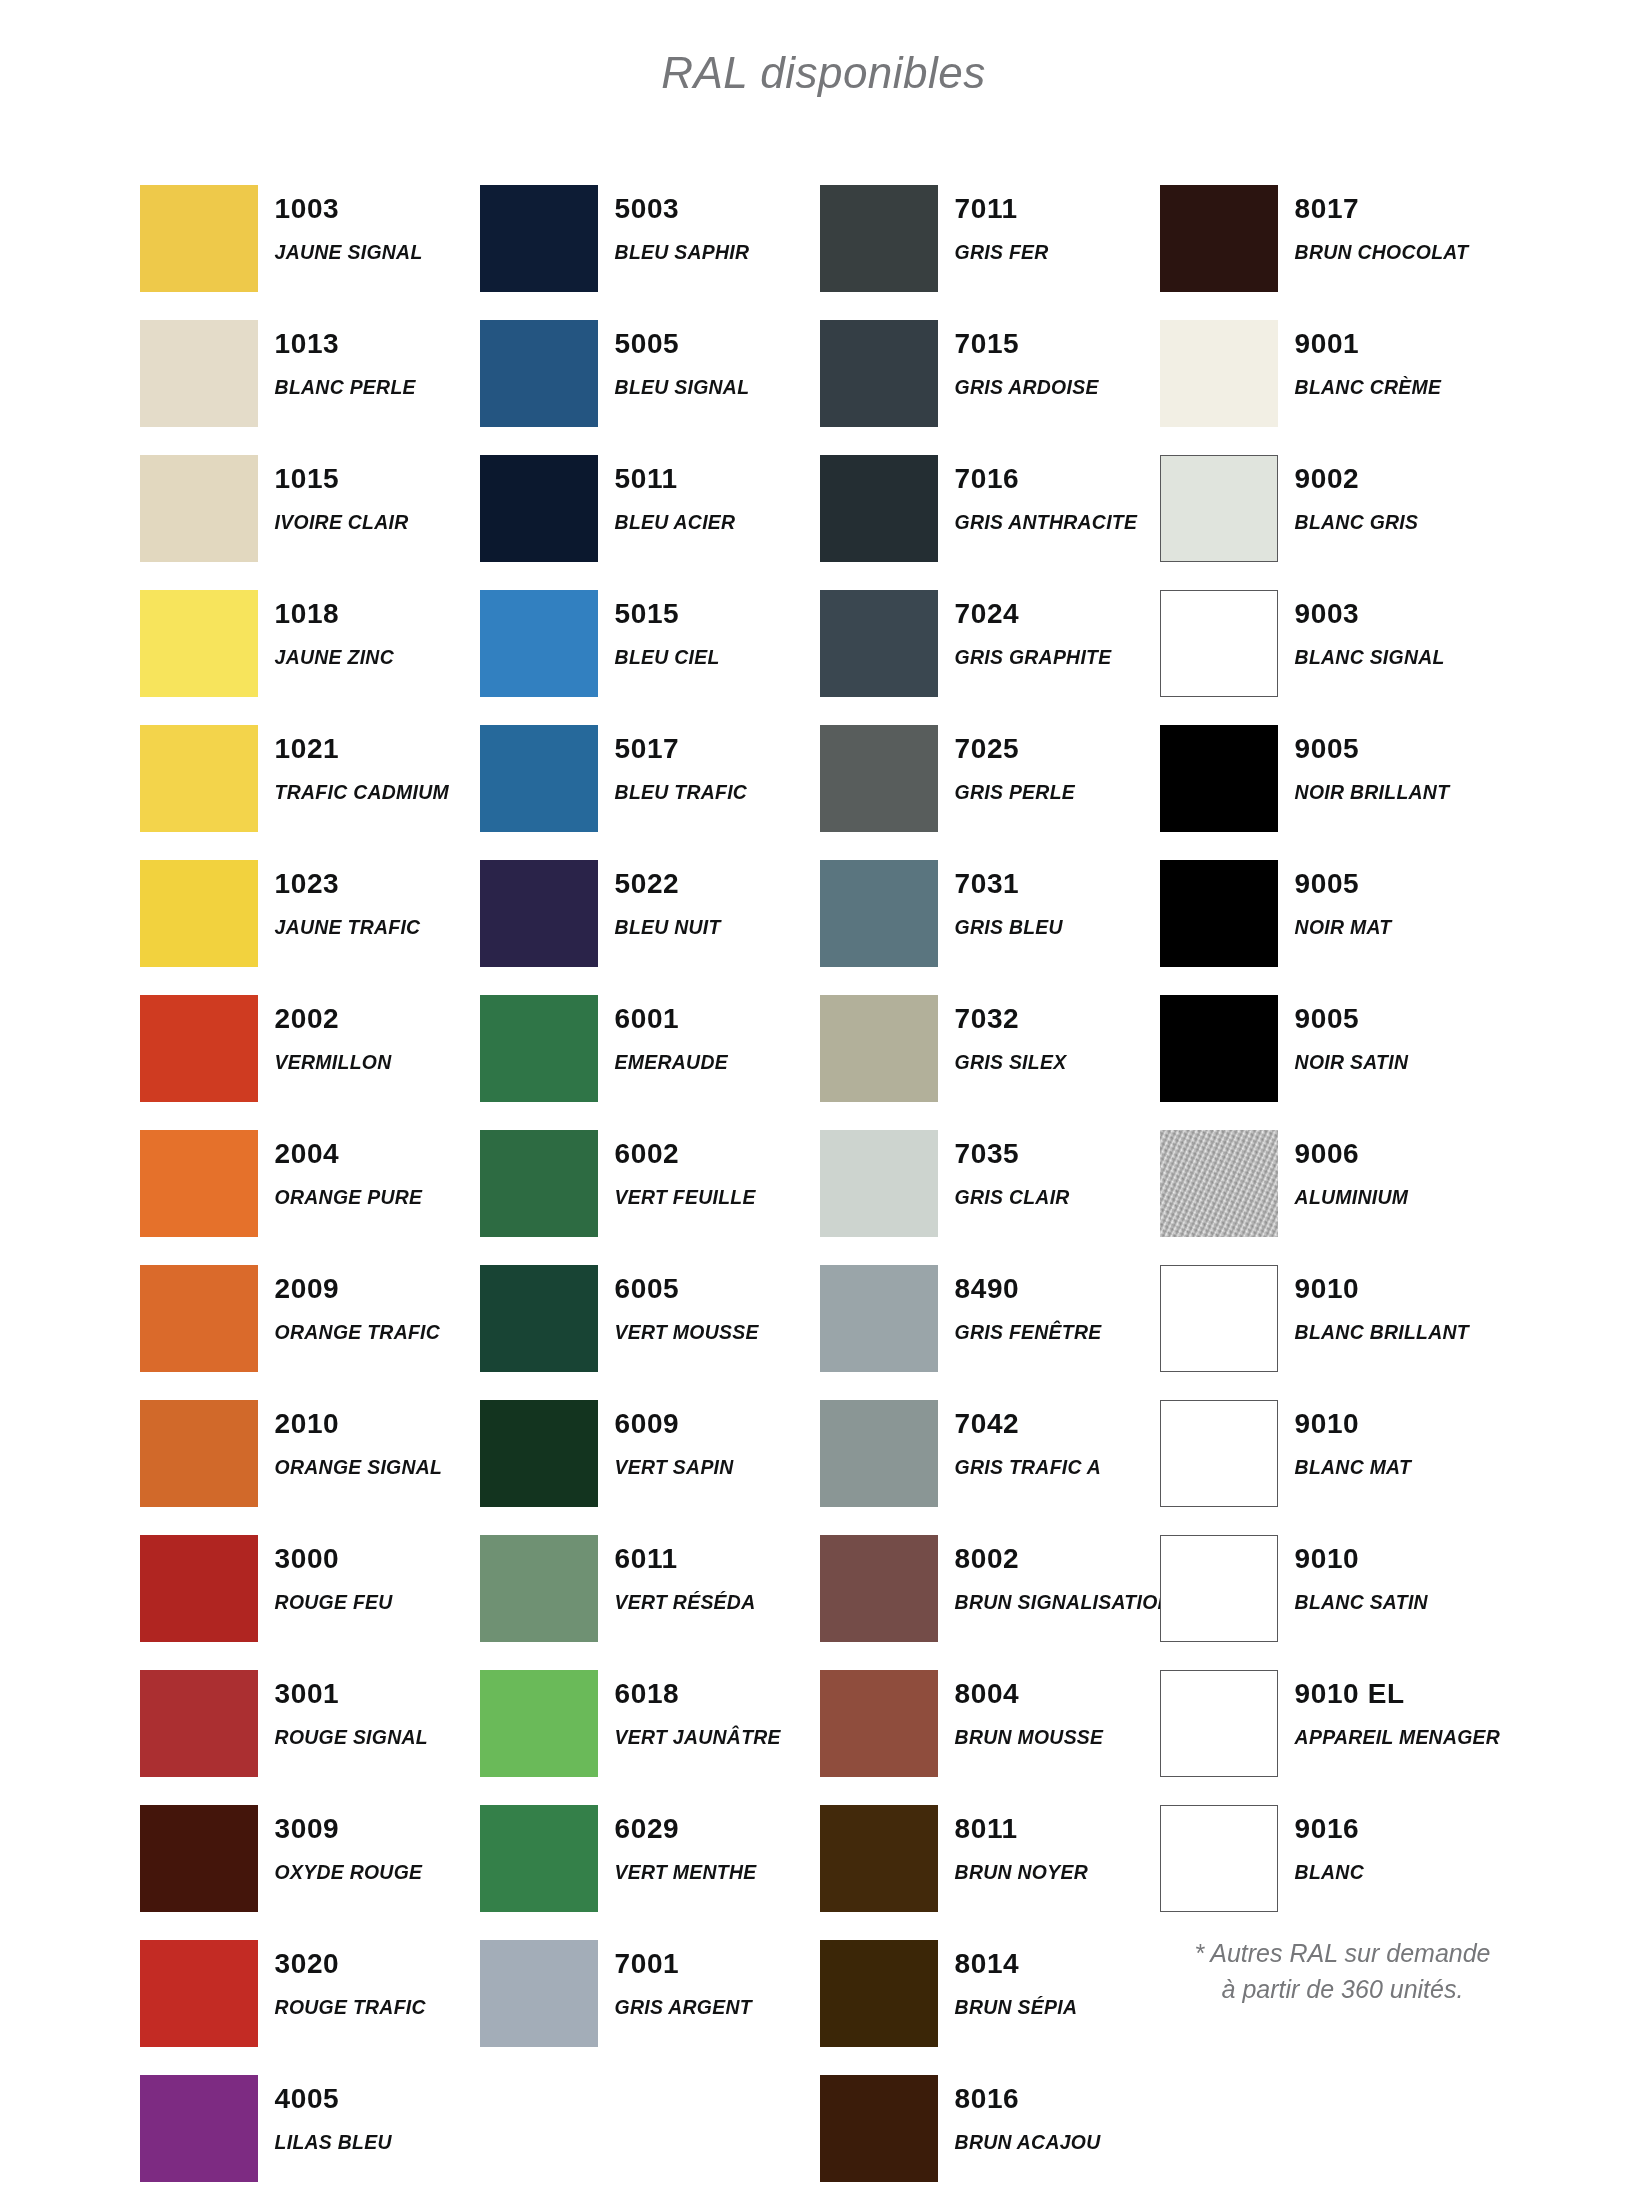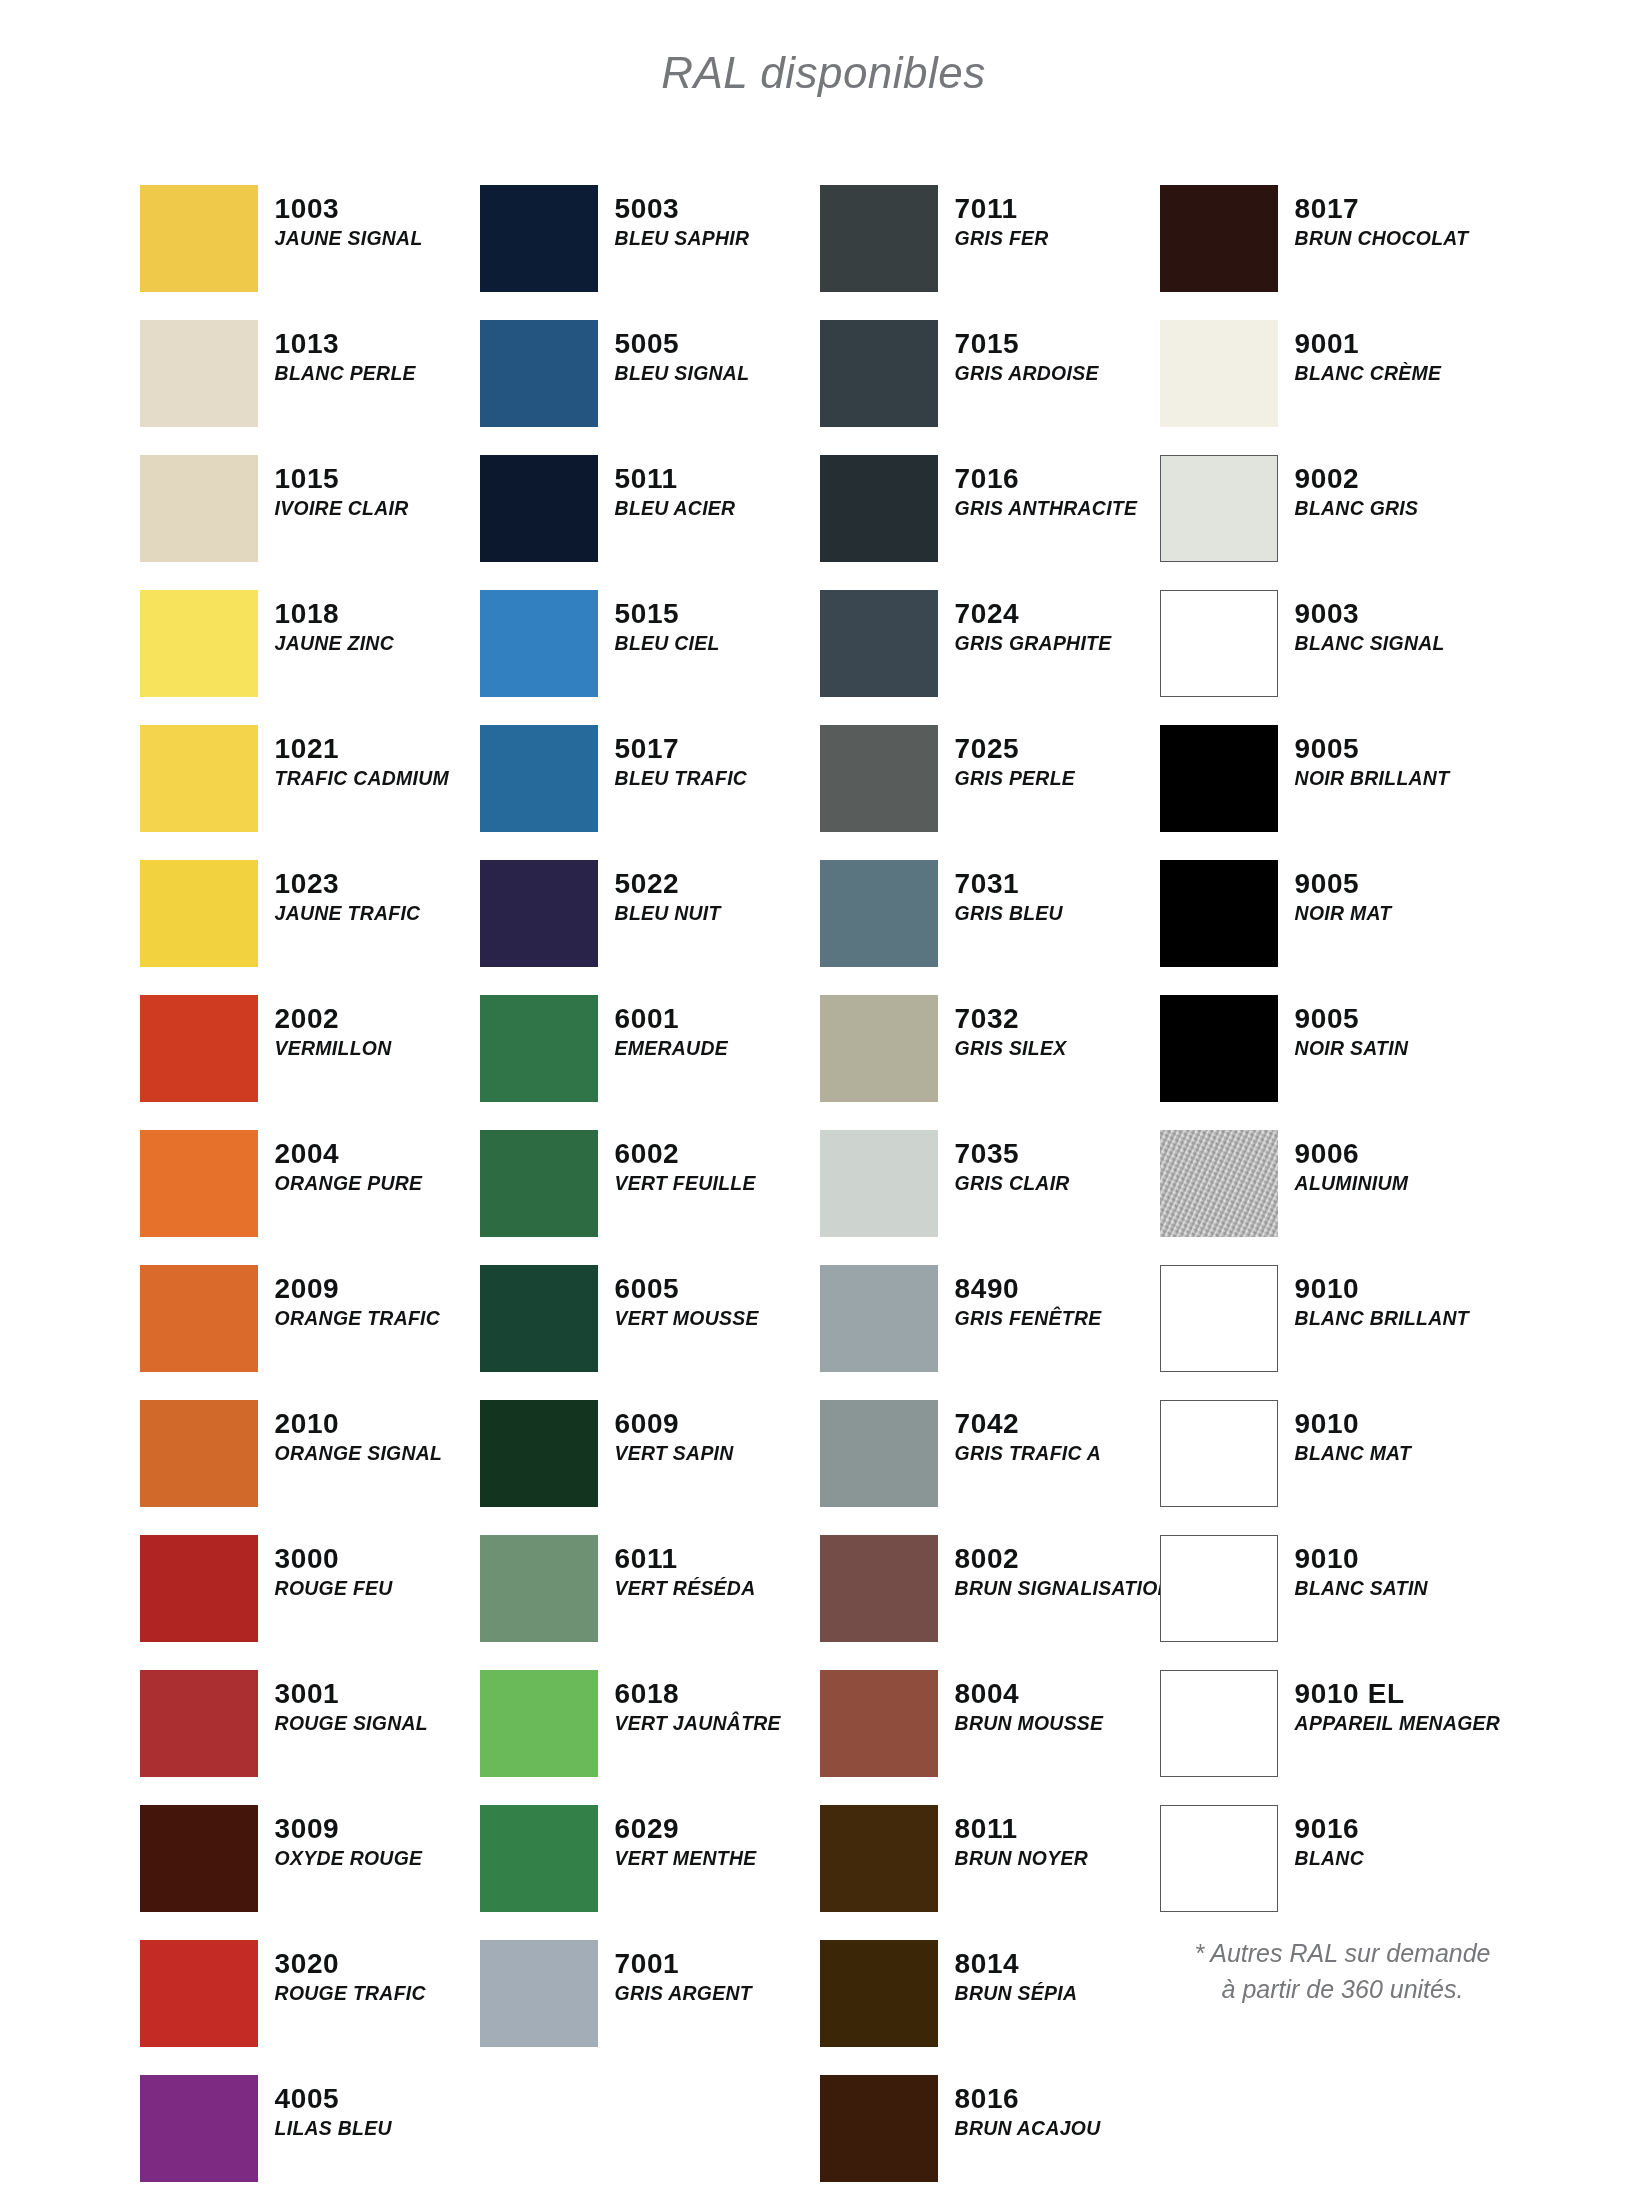--- a/index.html
+++ b/index.html
@@ -96,21 +96,21 @@
     letter-spacing: 0.6px;
     font-family: "Liberation Sans", sans-serif;
   }
   .ral-name {
     font-size: 19.4px;
     font-weight: 700;
     font-style: italic;
     color: #111213;
     line-height: 1.18;
     letter-spacing: 0.3px;
-    margin-top: 3px;
+    margin-top: 17px;
     font-family: "Liberation Sans", sans-serif;
   }
 
   
   .footnote {
     position: absolute;
     left: 1144px;
     top: 1936px;
     width: 397px;
     text-align: center;

